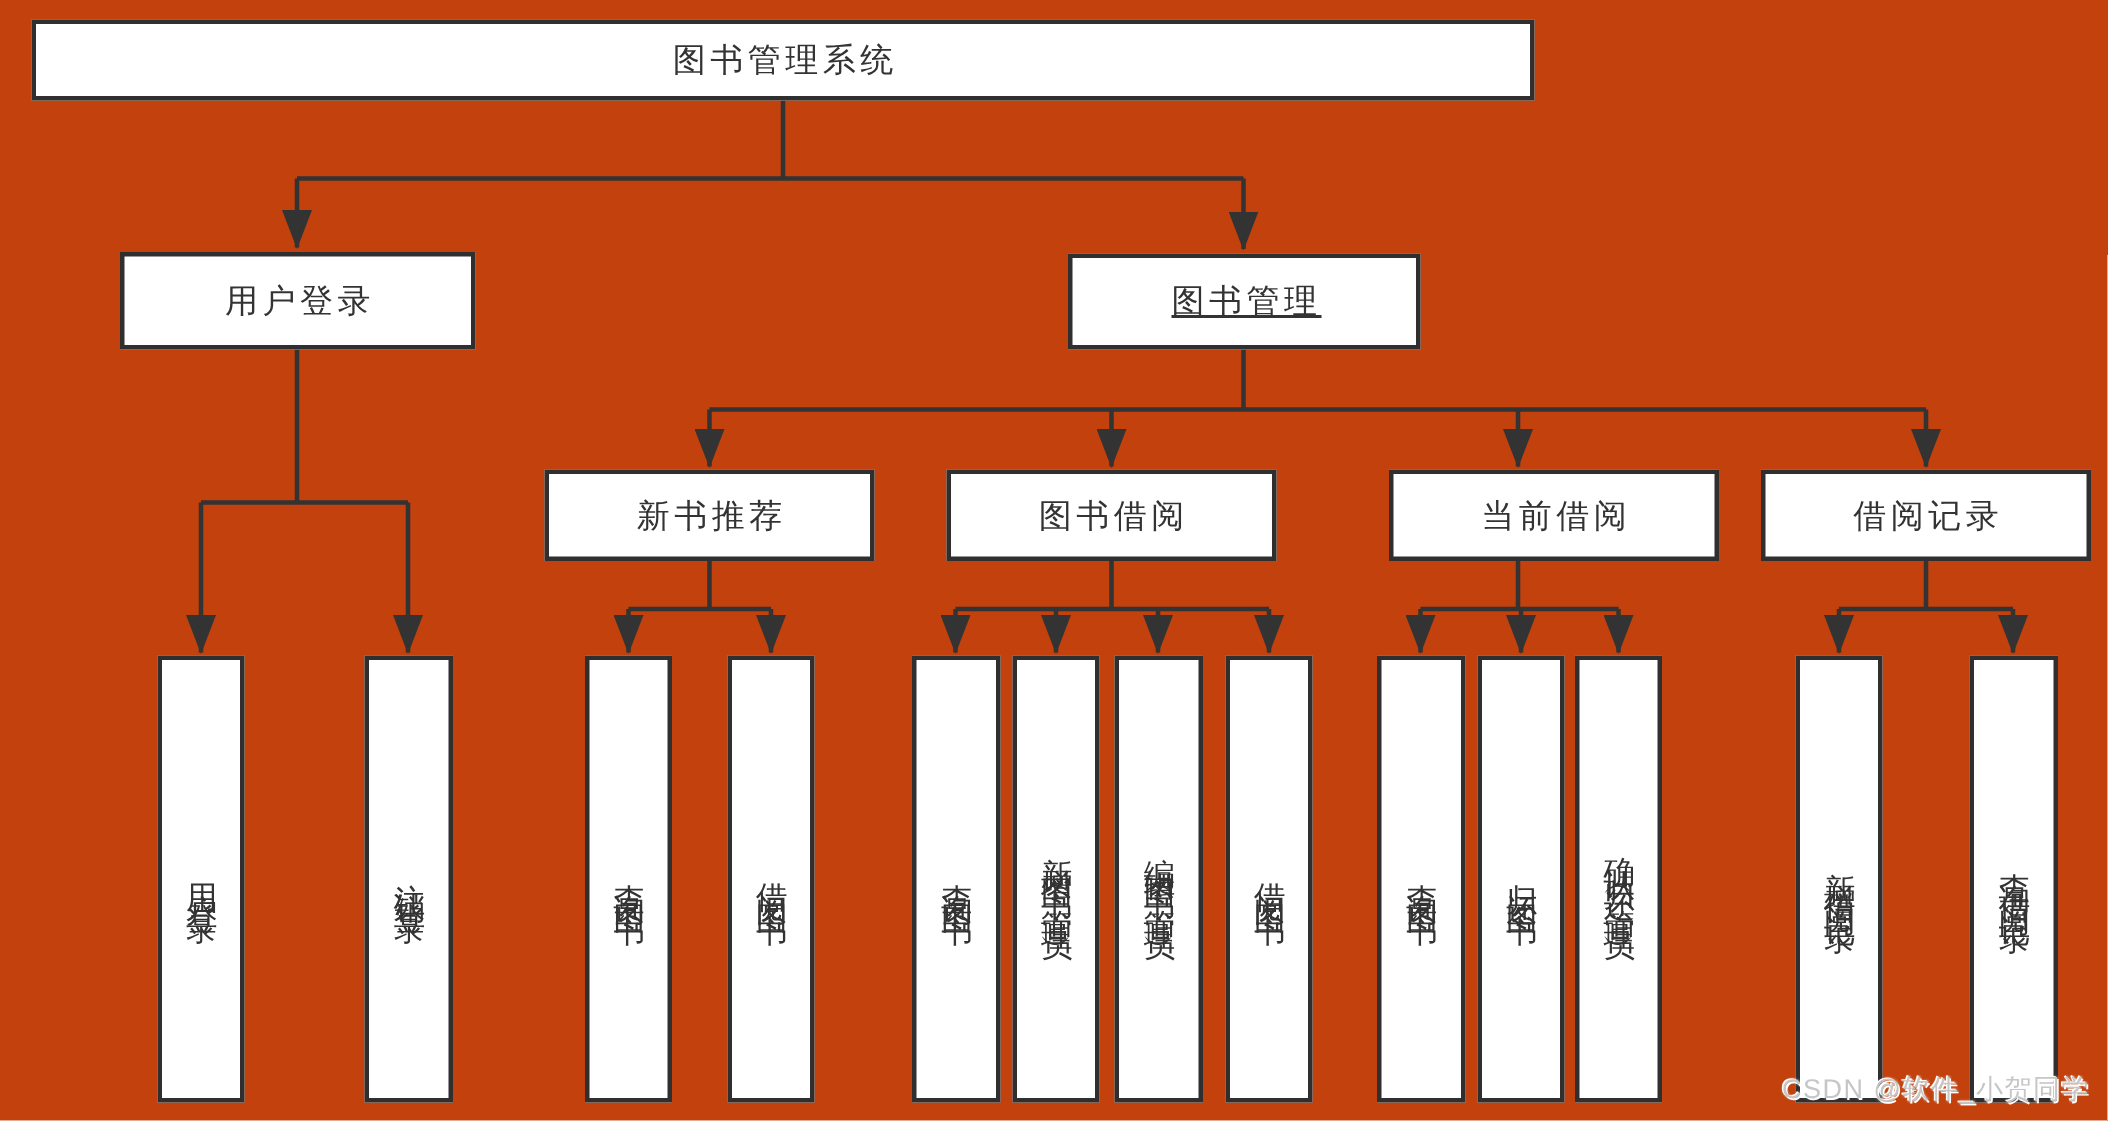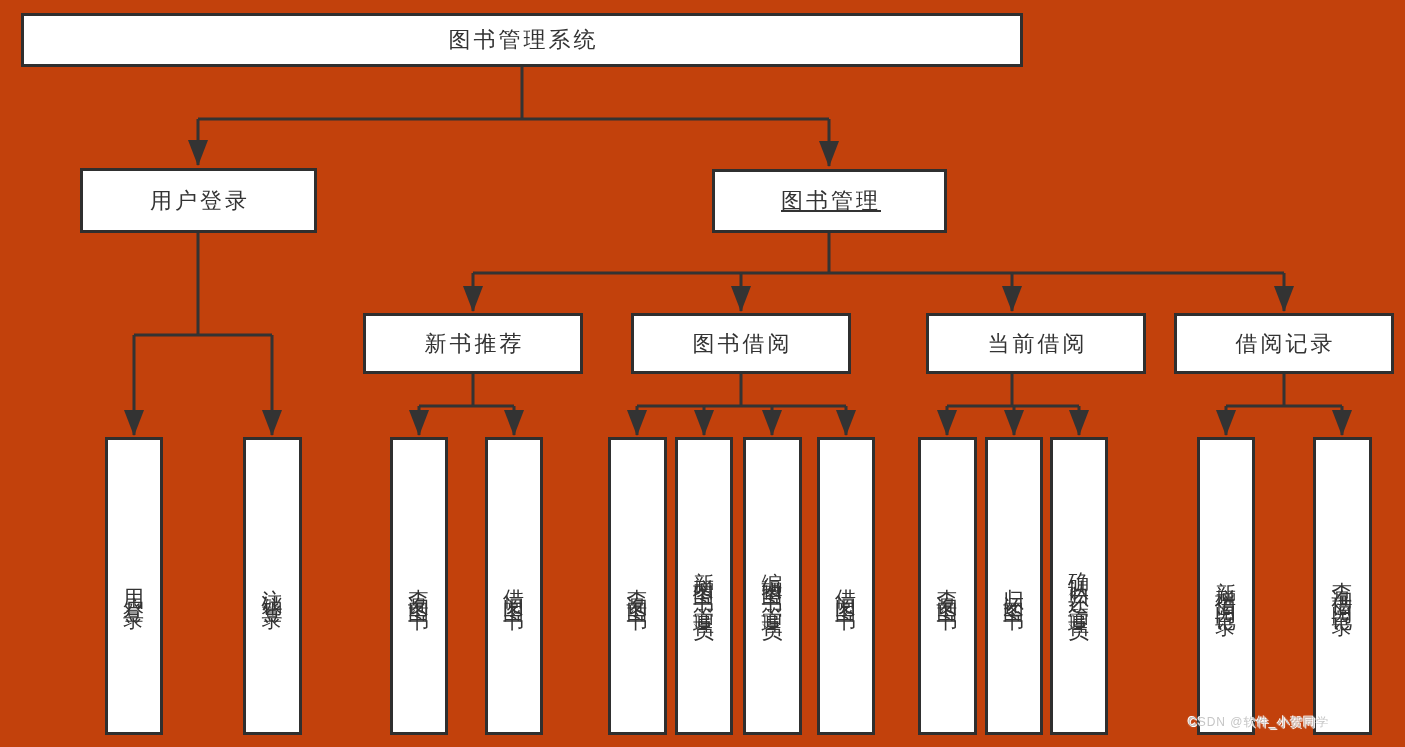--- a/index.html
+++ b/index.html
@@ -41,21 +41,21 @@
     text-orientation: mixed;
     font-size: 21px;
     letter-spacing: 7px;
     line-height: 1;
   }
   .watermark {
     position: absolute;
     left: 1188px;
     top: 714px;
     z-index: 5;
-    font-size: 12px;
+    font-size: 18px;
     color: #c6c6c6;
     letter-spacing: 1px;
     white-space: nowrap;
     text-shadow: 0 0 2px #ffffff, 1px 1px 0 #ffffff, -1px -1px 0 #ffffff;
   }
 </style>
 </head>
 <body>
 
 <div class="stage">

